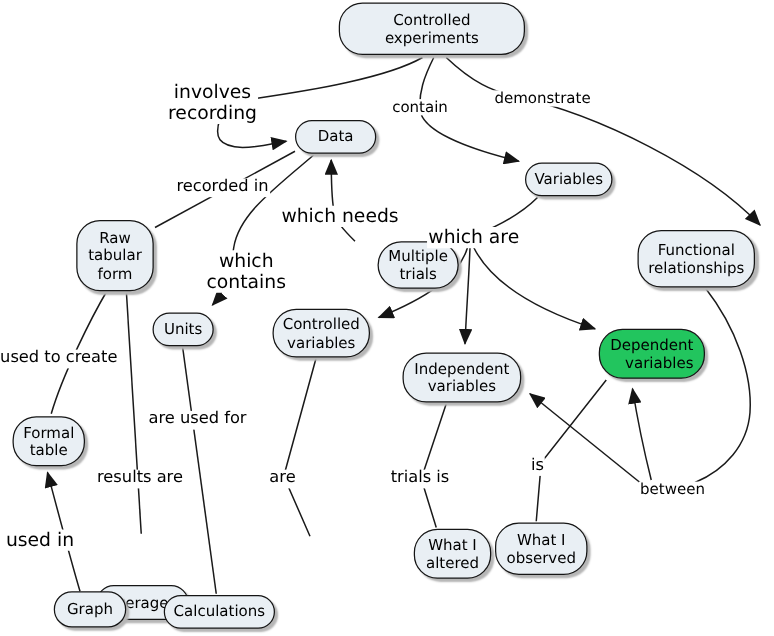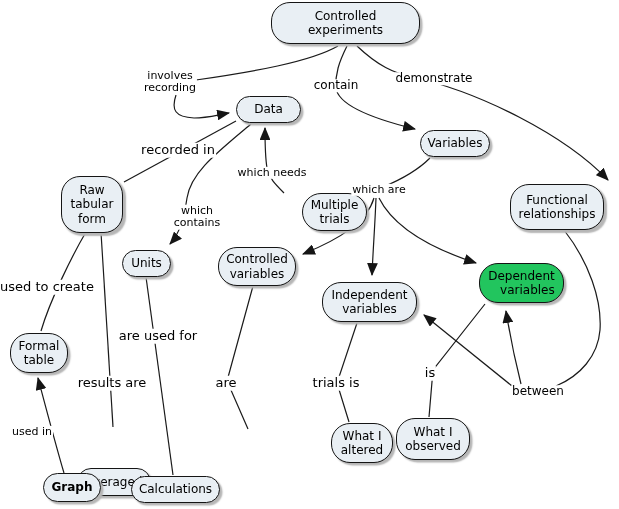--- a/index.html
+++ b/index.html
@@ -12,21 +12,21 @@
     text-align:center;white-space:pre-line;
     background:#e9eff4;border:1.4px solid #151515;border-radius:19px;
     box-shadow:2.5px 2.5px 1.5px #b6b6b6;
     font-size:12px;line-height:1.18;color:#000;padding:1px 3px;
   }
   .elabel{
     position:absolute;z-index:3;transform:translate(-50%,-50%);
     background:#ffffff;text-align:center;white-space:pre-line;
     line-height:1.12;color:#000;padding:0 1px;
   }
-  .elabel.sm{font-size:11px;}
+  .elabel.sm{font-size:15px;}
   .elabel.md{font-size:12px;}
   .elabel.lg{font-size:13px;}
 </style>
 </head>
 <body style="background: rgb(255, 255, 255);">
 
 <div class="canvas">
 
   <svg class="edges" width="619" height="509" viewBox="0 0 619 509">
     <defs>
@@ -77,21 +77,21 @@
 variables</div>
   <div class="node" style="left: 479px; top: 263px; width: 85px; height: 40px; background: #22c55e; border-color: rgb(21, 21, 21); text-align: right;">Dependent
 variables</div>
   <div class="node" style="left: 10px; top: 333px; width: 58px; height: 40px; background: rgb(233, 239, 244); border-color: rgb(21, 21, 21);">Formal
 table</div>
   <div class="node" style="left: 77px; top: 428px; width: 74px; height: 28px; background: rgb(233, 239, 244); border-color: rgb(21, 21, 21); margin-top: 40px;">Averaged</div>
   <div class="node" style="left: 331px; top: 423px; width: 62px; height: 40px; background: rgb(233, 239, 244); border-color: rgb(21, 21, 21);">What I
 altered</div>
   <div class="node" style="left: 396px; top: 418px; width: 74px; height: 42px; background: rgb(233, 239, 244); border-color: rgb(21, 21, 21);">What I
 observed</div>
-  <div class="node" style="left: 43px; top: 473px; width: 58px; height: 29px; background: rgb(233, 239, 244); border-color: rgb(21, 21, 21); font-weight: bold;">Graph</div>
+  <div class="node" style="left: 43px; top: 473px; width: 58px; height: 29px; background: rgb(233, 239, 244); border-color: rgb(21, 21, 21);">Graph</div>
   <div class="node" style="left: 131px; top: 476px; width: 89px; height: 27px; background: rgb(233, 239, 244); border-color: rgb(21, 21, 21);">Calculations</div>
 
   <div class="elabel sm" style="left:170px;top:82px">involves
 recording</div>
   <div class="elabel md" style="left:336px;top:86px">contain</div>
   <div class="elabel md" style="left:434px;top:79px">demonstrate</div>
   <div class="elabel lg" style="left:178px;top:150px">recorded in</div>
   <div class="elabel sm" style="left:272px;top:173px">which needs</div>
   <div class="elabel sm" style="left:197px;top:217px">which
 contains</div>

